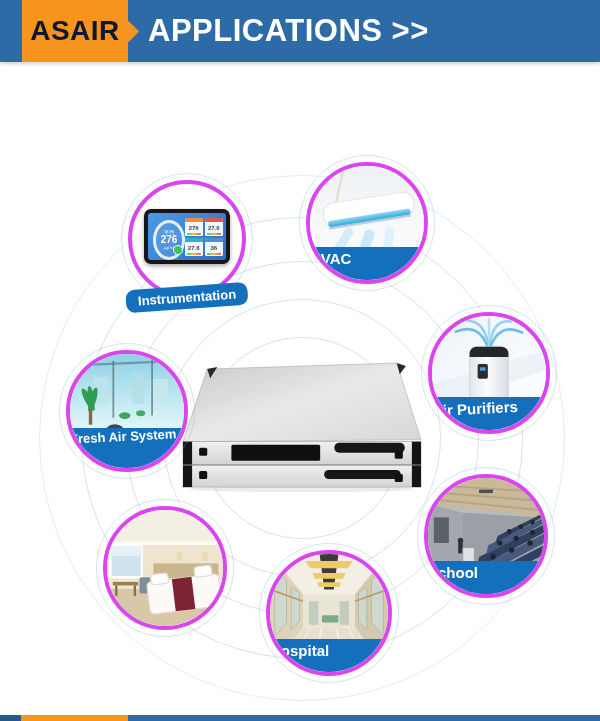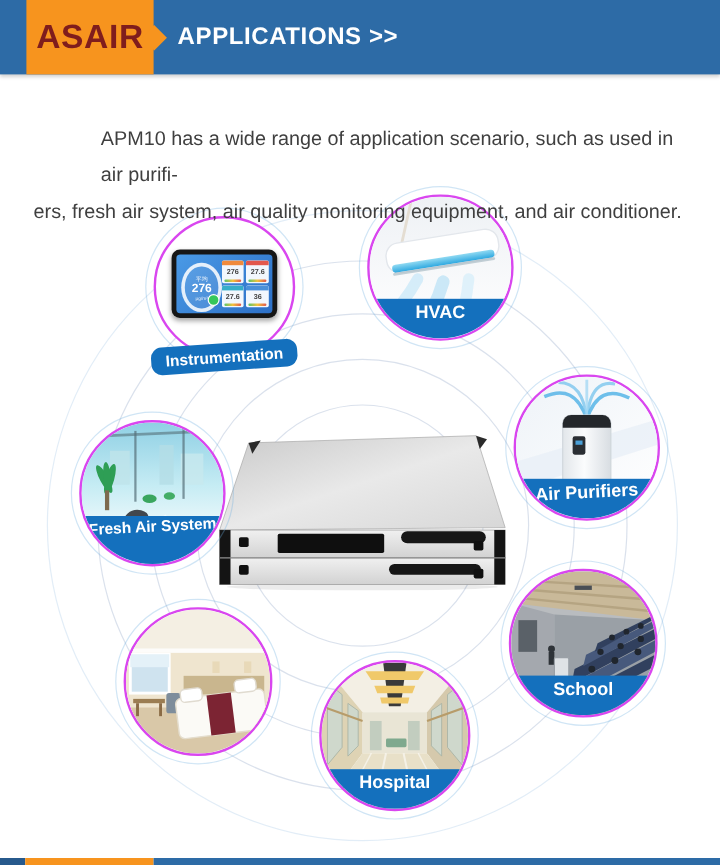--- a/index.html
+++ b/index.html
@@ -3,40 +3,40 @@
 <meta charset="utf-8">
 <style>
   html,body{margin:0;padding:0;background:#fff;}
   .page{position:relative;width:600px;height:721px;background:#fff;overflow:hidden;
         font-family:"Liberation Sans","DejaVu Sans",sans-serif;}
   
   .hdr{position:absolute;top:0;left:0;width:600px;height:62px;background:#2d6ba6;z-index:9;
        box-shadow:0 2px 3px rgba(0,0,0,.18);}
   .brand{position:absolute;left:22px;top:0;width:106px;height:62px;background:#f7941e;
          display:flex;align-items:center;justify-content:center;}
-  .brand span{color:#7f1d1d;font-weight:bold;font-size:28px;letter-spacing:.5px;}
+  .brand span{color:#0f172a;font-weight:bold;font-size:28px;letter-spacing:.5px;}
   .brand-arrow{position:absolute;left:121px;top:24px;width:15px;height:15px;background:#f7941e;
                transform:rotate(45deg);z-index:1;}
   .hdr h1{position:absolute;left:148px;top:0;height:62px;margin:0;display:flex;align-items:center;
-          color:#fff;font-size:20px;font-weight:bold;letter-spacing:.5px;}
+          color:#fff;font-size:31px;font-weight:bold;letter-spacing:.5px;}
   
   .intro{position:absolute;top:84px;left:28px;width:546px;color:#3f3f3f;font-size:16.5px;
          line-height:1.85;z-index:8;}
   .intro .l1{padding-left:56px;display:block;}
   
   .ring{position:absolute;border-radius:50%;border:1px solid rgba(172,188,212,.45);z-index:1;}
   .ring.r5{border-color:rgba(150,190,225,.28);}
   
   .app{position:absolute;z-index:4;}
   .app::before{content:"";position:absolute;inset:-7px;border-radius:50%;
                border:1px solid rgba(110,175,225,.32);}
   .circle{position:relative;width:100%;height:100%;border-radius:50%;overflow:hidden;
-          border:2px solid #d946ef;background:#fff;box-sizing:border-box;}
+          border:4px solid #d946ef;background:#fff;box-sizing:border-box;}
   .chord{position:absolute;left:0;right:0;bottom:0;background:#1470bd;display:flex;
-         justify-content:center;color:#fff;font-weight:bold;}
+         color:#fff;font-weight:bold;}
   .chord.h1{height:30px;align-items:flex-start;padding-top:3px;font-size:15px;}
   .chord.h2{height:38px;align-items:flex-start;padding-top:2px;font-size:13px;line-height:1.12;
             text-align:center;}
   .chord .tilt{display:inline-block;transform:rotate(-3deg);}
   .pill{position:absolute;left:50%;bottom:-11px;transform:translateX(-50%) rotate(-4deg);
         background:#1470bd;color:#fff;font-weight:bold;font-size:13px;padding:4px 12px;
         border-radius:9px;white-space:nowrap;z-index:5;}
   .ill{position:absolute;inset:0;}
   .ill svg{display:block;width:100%;height:100%;}
   
@@ -73,21 +73,20 @@
 <div class="page">
 
   <div class="hdr">
     <div class="brand">
       <span>ASAIR</span>
     </div>
     <div class="brand-arrow"></div>
     <h1>APPLICATIONS &gt;&gt;</h1>
   </div>
 
-  <p class="intro"><span class="l1">APM10 has a wide range of application scenario, such as used in air purifi-</span><span>ers, fresh air system, air quality monitoring equipment, and air conditioner.</span></p>
 
   <div class="ring" style="left:201px;top:337px;width:200px;height:200px;"></div>
   <div class="ring" style="left:163px;top:299px;width:276px;height:276px;"></div>
   <div class="ring" style="left:125px;top:261px;width:352px;height:352px;"></div>
   <div class="ring" style="left:81px;top:217px;width:440px;height:440px;"></div>
   <div class="ring r5" style="left:39px;top:175px;width:524px;height:524px;"></div>
 
   <div class="product">
     <svg viewBox="0 0 240 134">
       <defs>

